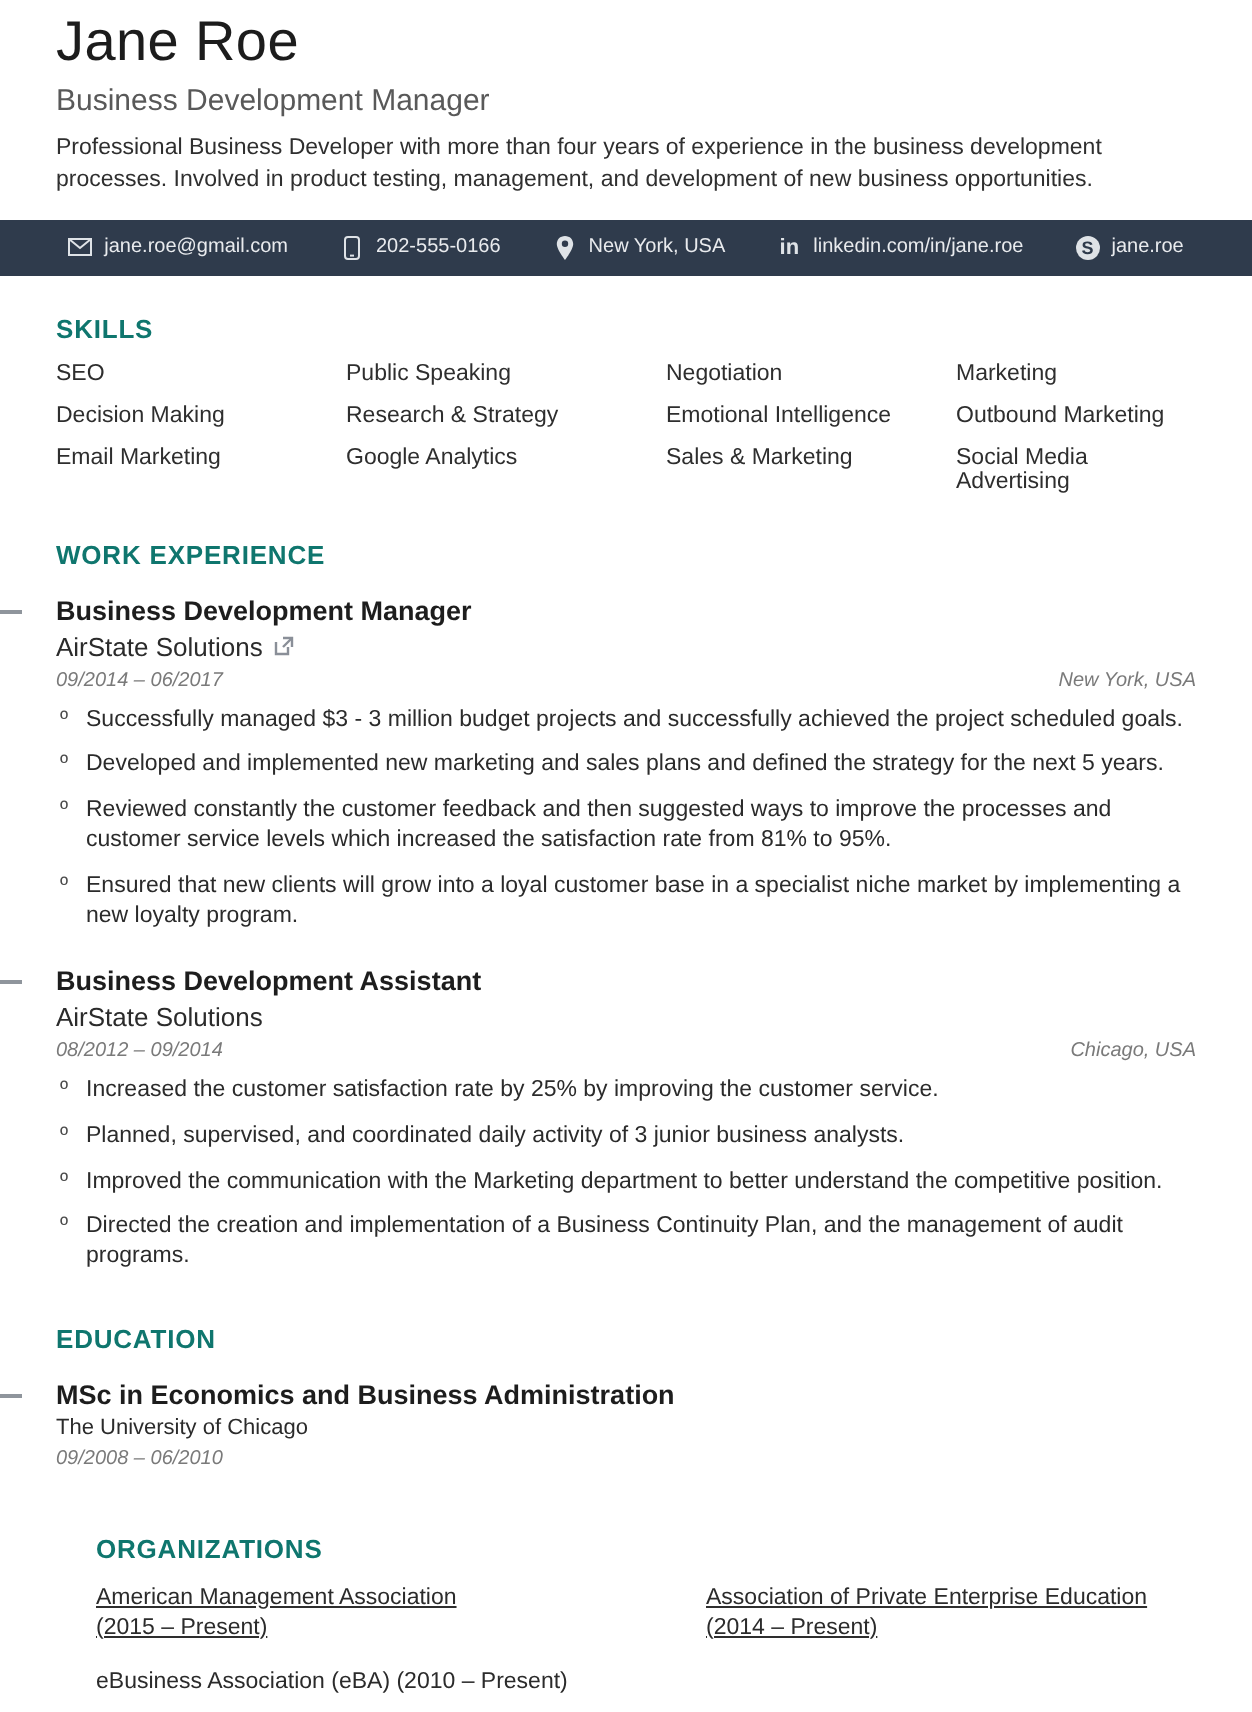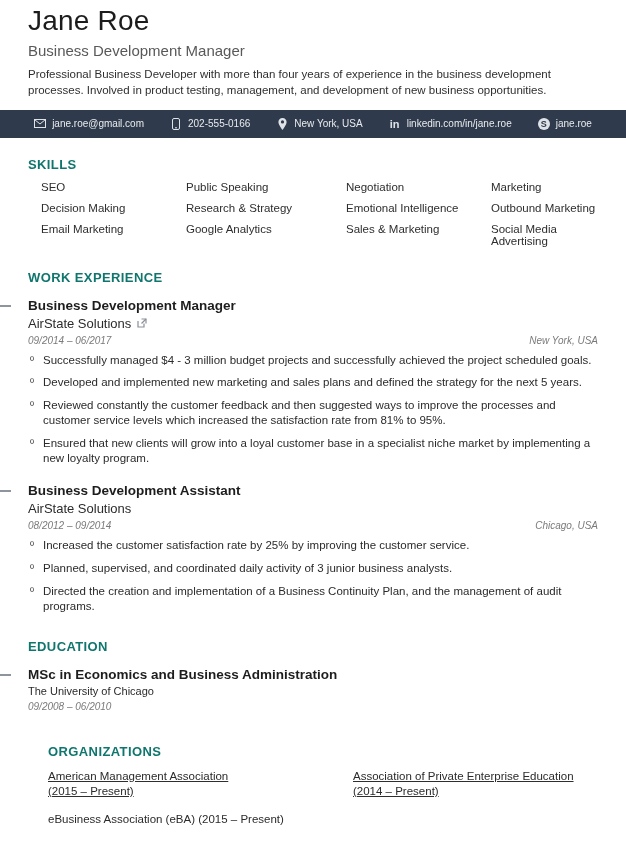--- a/index.html
+++ b/index.html
@@ -31,21 +31,21 @@
   }
   
   .content { padding: 0 28px; }
   .section-heading {
     font-size: 13px; font-weight: bold; color: #0f766e; letter-spacing: 0.4px;
   }
   .skills-section { margin-top: 19px; }
   .skills-grid {
     margin-top: 9px; display: grid;
     grid-template-columns: 145px 160px 145px 1fr;
-    row-gap: 9px; font-size: 11.5px; color: #2e2e2e; margin-left: 13px;
+    row-gap: 9px; font-size: 11.5px; color: #2e2e2e;
   }
   .work-section { margin-top: 23px; }
   .entry { position: relative; margin-top: 13px; }
   .tick { position: absolute; left: -28px; top: 7px; width: 11px; height: 2px; background: #8f959c; }
   .entry-title { font-size: 13.5px; font-weight: bold; color: #1d1d1d; }
   .entry-sub { font-size: 13px; color: #2b2b2b; margin-top: 3px; display: flex; align-items: center; gap: 6px; }
   .ext-link { display: inline-flex; align-items: center; }
   .entry-meta {
     display: flex; justify-content: space-between; margin-top: 4px;
     font-size: 10px; font-style: italic; color: #7a7a7a;
@@ -146,40 +146,41 @@
                 <path d="M4.5 1 L9 1 L9 5.5" fill="none" stroke="#8a8f98" stroke-width="1.2"></path>
                 <line x1="9" y1="1" x2="4.5" y2="5.5" stroke="#8a8f98" stroke-width="1.2"></line>
               </svg>
           </span>
         </div>
         <div class="entry-meta">
           <span>09/2014 – 06/2017</span>
           <span>New York, USA</span>
         </div>
         <ul class="bullets">
-          <li>Successfully managed $4 - 3 million budget projects and successfully achieved the project scheduled goals.</li>
+          <li>Successfully managed $3 - 3 million budget projects and successfully achieved the project scheduled goals.</li>
           <li>Developed and implemented new marketing and sales plans and defined the strategy for the next 5 years.</li>
           <li>Reviewed constantly the customer feedback and then suggested ways to improve the processes and customer service levels which increased the satisfaction rate from 81% to 95%.</li>
           <li>Ensured that new clients will grow into a loyal customer base in a specialist niche market by implementing a new loyalty program.</li>
         </ul>
       </div>
 
       <div class="entry" style="margin-top:17px;">
         <span class="tick"></span>
         <div class="entry-title">Business Development Assistant</div>
         <div class="entry-sub">
           <span>AirState Solutions</span>
         </div>
         <div class="entry-meta">
           <span>08/2012 – 09/2014</span>
           <span>Chicago, USA</span>
         </div>
         <ul class="bullets">
           <li>Increased the customer satisfaction rate by 25% by improving the customer service.</li>
           <li>Planned, supervised, and coordinated daily activity of 3 junior business analysts.</li>
+          <li>Improved the communication with the Marketing department to better understand the competitive position.</li>
           <li>Directed the creation and implementation of a Business Continuity Plan, and the management of audit programs.</li>
         </ul>
       </div>
     </div>
 
     <div class="section edu-section">
       <div class="section-heading">EDUCATION</div>
       <div class="entry">
         <span class="tick"></span>
         <div class="entry-title">MSc in Economics and Business Administration</div>
@@ -194,18 +195,18 @@
         <div class="org-item">
           <div>American Management Association</div>
           <div>(2015 – Present)</div>
         </div>
         <div class="org-item">
           <div>Association of Private Enterprise Education</div>
           <div>(2014 – Present)</div>
         </div>
       </div>
       <div class="org-item org-item-wide">
-        <div>eBusiness Association (eBA) (2015 – Present)</div>
+        <div>eBusiness Association (eBA) (2010 – Present)</div>
       </div>
     </div>
 
   </div>
 </div>
 
 </body></html>

